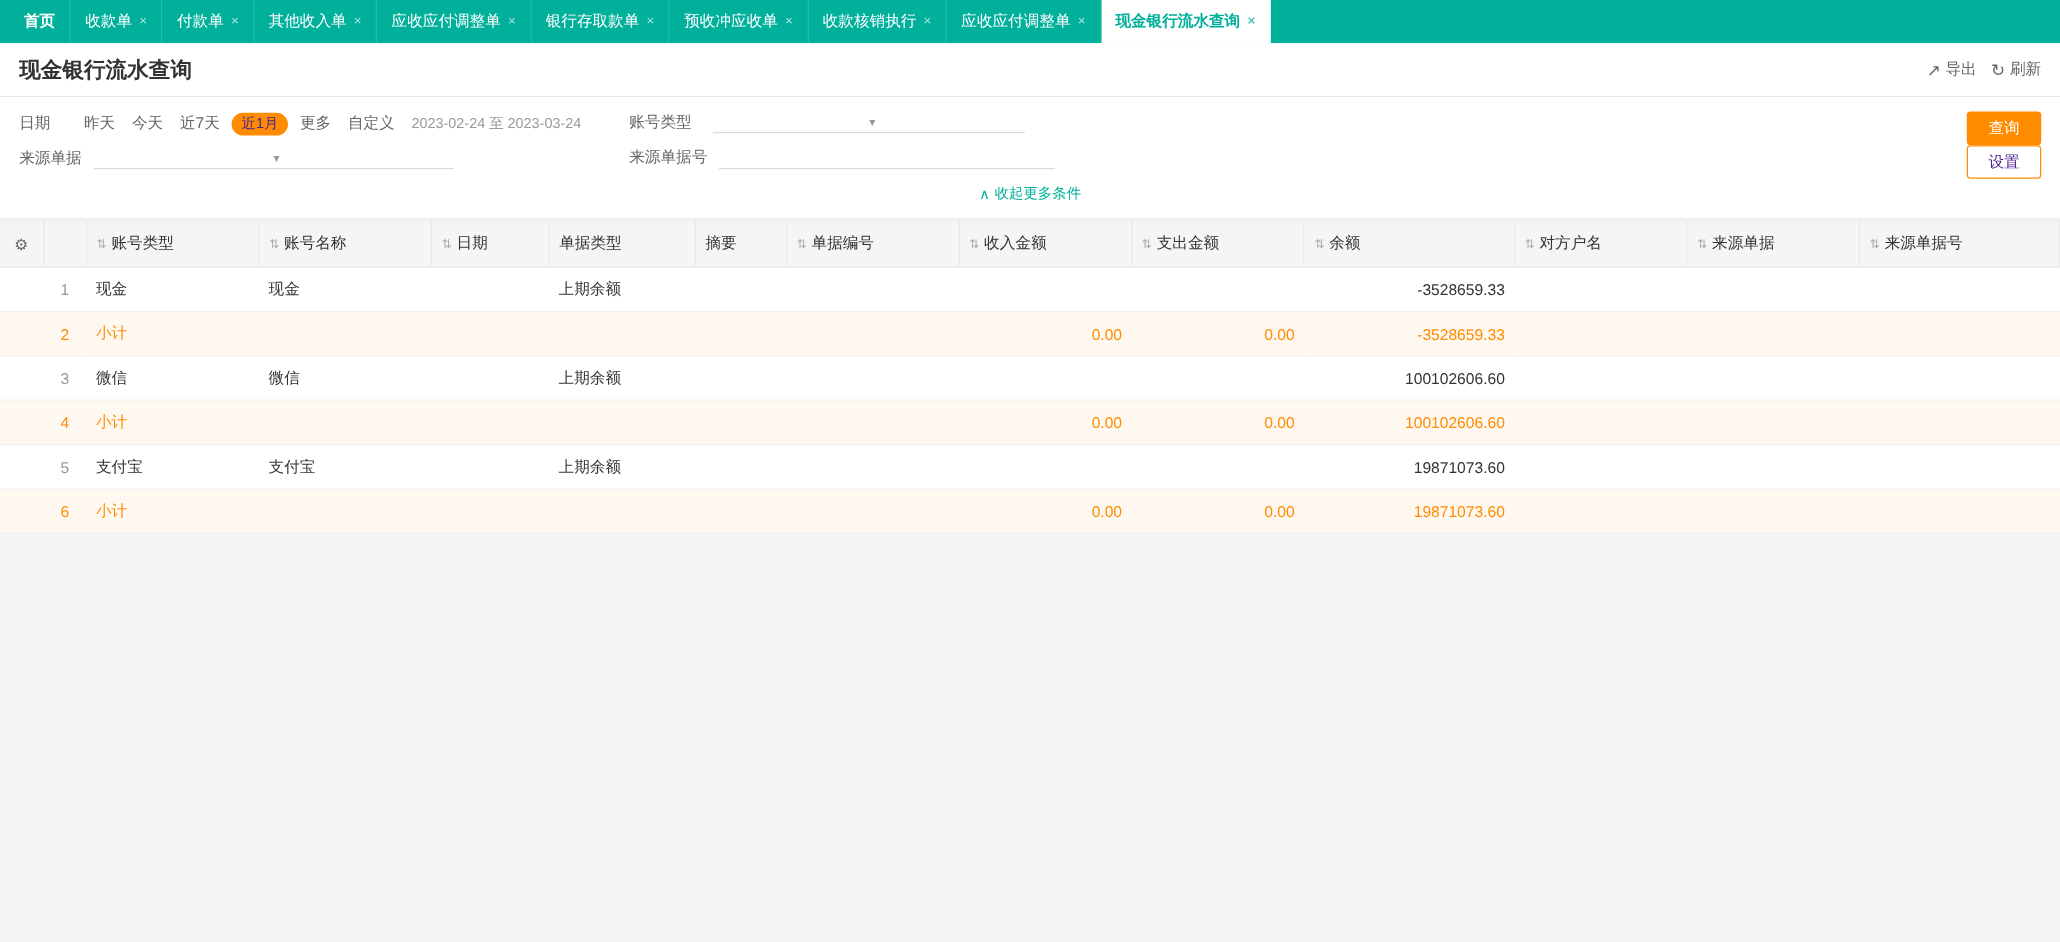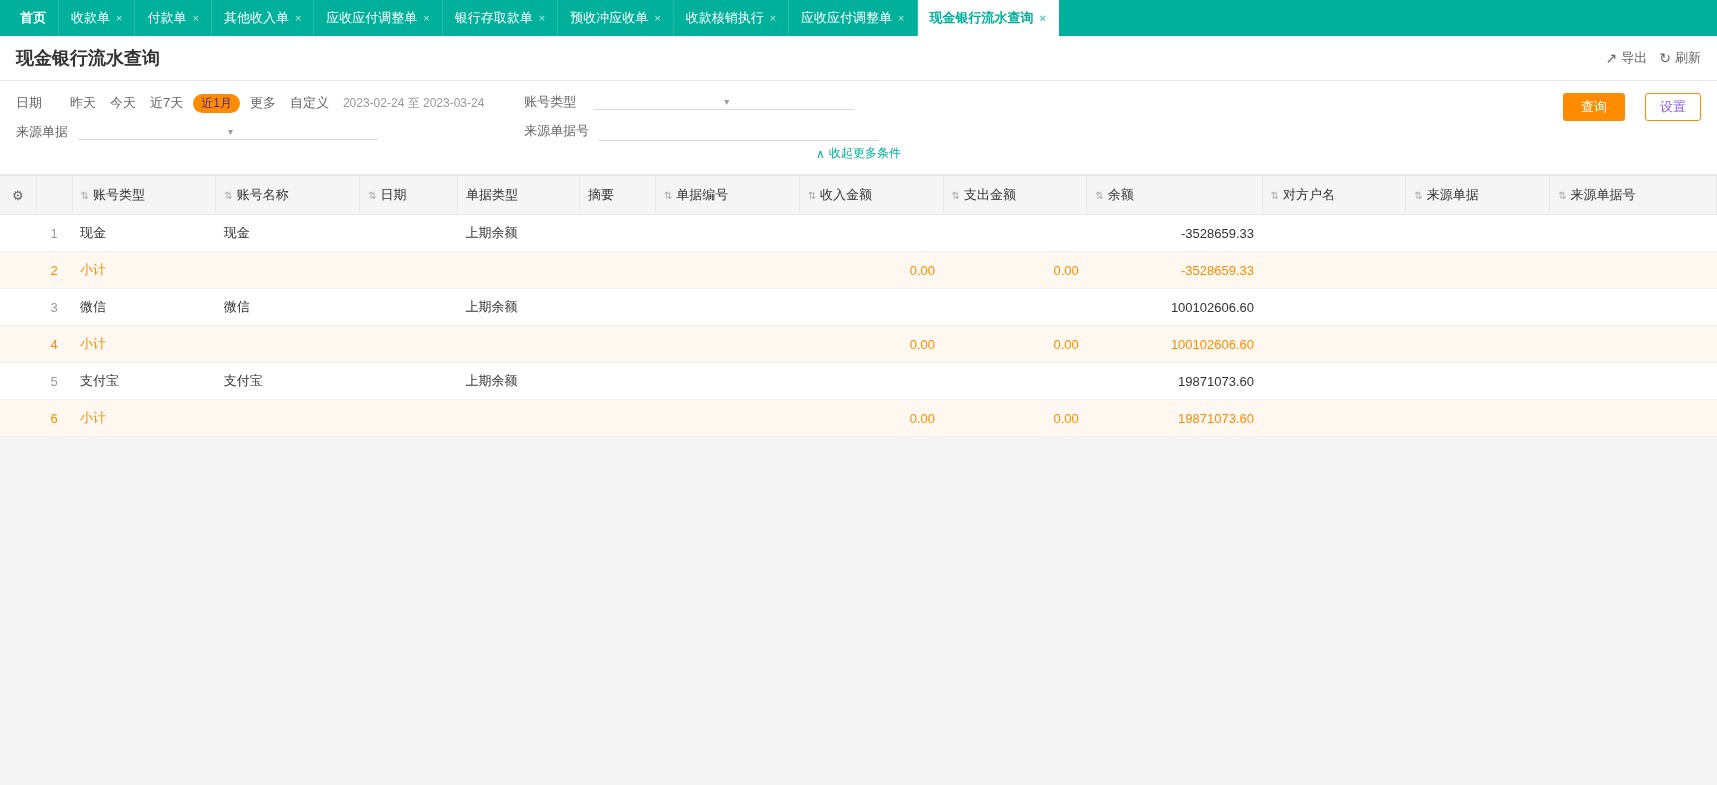--- a/index.html
+++ b/index.html
@@ -120,21 +120,21 @@
       background: #ff8c00;
       color: #fff;
       border: none;
       border-radius: 3px;
       padding: 5px 18px;
       font-size: 13px;
       cursor: pointer;
     }
     .btn-settings {
       background: #fff;
-      color: #8b5cf6;
+      color: #4c1d95;
       border: 1px solid #ff8c00;
       border-radius: 3px;
       padding: 4px 14px;
       font-size: 13px;
       cursor: pointer;
     }
     .collapse-row {
       display: flex;
       justify-content: center;
       margin-top: 4px;
@@ -191,22 +191,22 @@
       gap: 40px;
       align-items: flex-start;
     }
     .filter-row-inline {
       display: flex;
       align-items: center;
       gap: 10px;
     }
     .filter-action-col {
       display: flex;
-      flex-direction: row;
-      gap: 20px;
+      flex-direction: column;
+      gap: 0;
       margin-left: 16px;
       align-self: flex-start;
     }
     .account-input {
       border: none;
       border-bottom: 1px solid #d9d9d9;
       outline: none;
       font-size: 13px;
       padding: 2px 4px;
       min-width: 280px;

